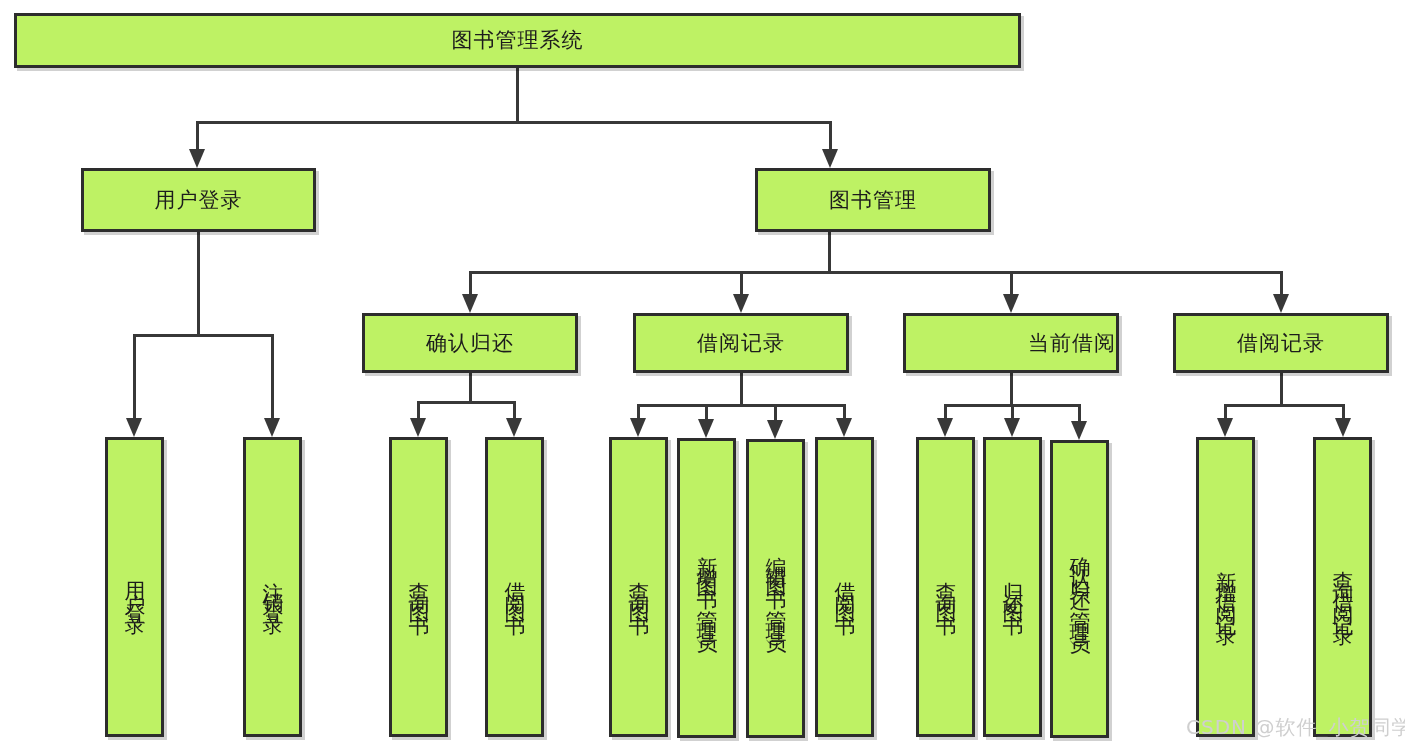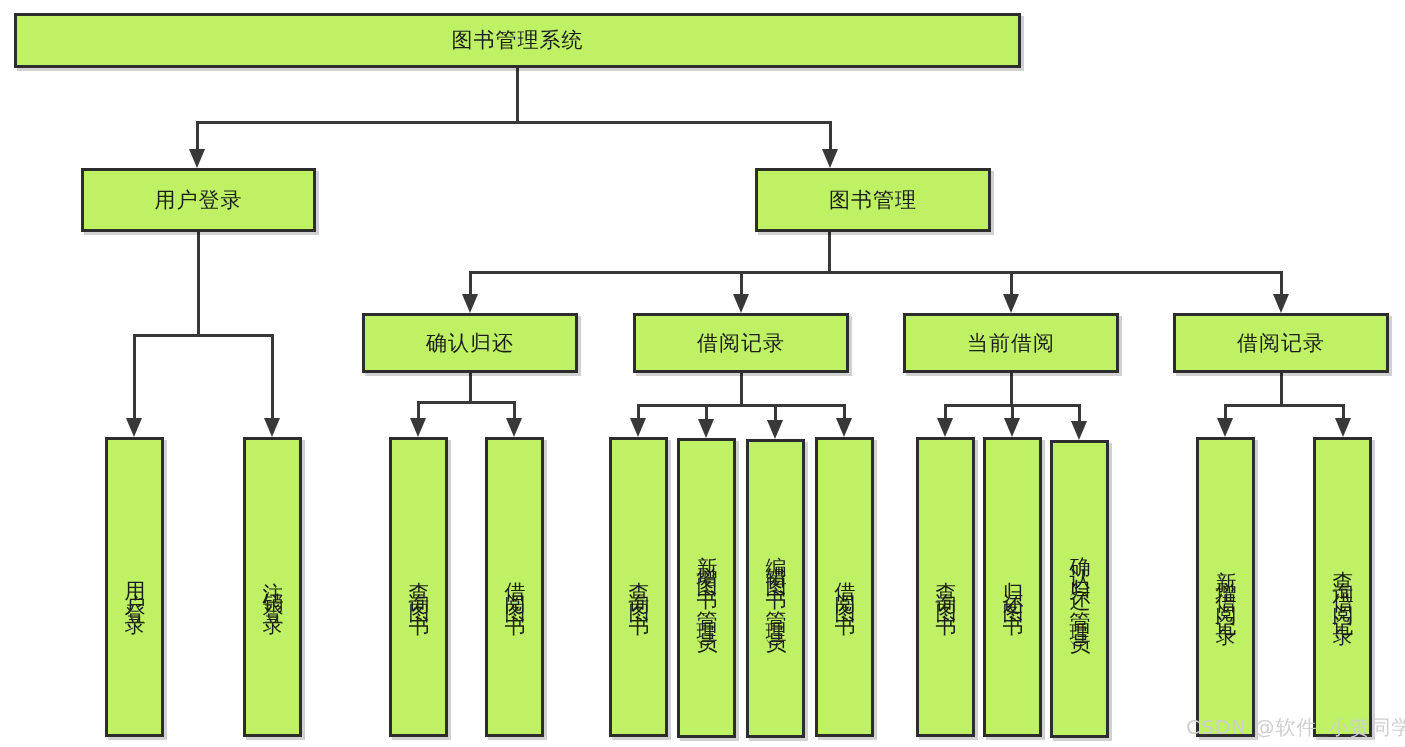--- a/index.html
+++ b/index.html
@@ -76,21 +76,21 @@
     </div>
     <div class="node" style="left: 711px; top: 168px; width: 236px; height: 64px; margin-left: 44px;">
       <span>图书管理</span>
     </div>
     <div class="node" style="left: 362px; top: 313px; width: 216px; height: 60px;">
       <span>确认归还</span>
     </div>
     <div class="node" style="left: 633px; top: 313px; width: 216px; height: 60px;">
       <span>借阅记录</span>
     </div>
-    <div class="node" style="left: 903px; top: 313px; width: 216px; height: 60px;">
+    <div class="node" style="left: 903px; top: 313px; width: 216px; height: 60px; justify-content: flex-end;">
       <span>当前借阅</span>
     </div>
     <div class="node" style="left: 1173px; top: 313px; width: 216px; height: 60px;">
       <span>借阅记录</span>
     </div>
     <div class="node vertical" style="left: 105px; top: 437px; width: 59px; height: 300px;">
       <span>用户登录</span>
     </div>
     <div class="node vertical" style="left: 243px; top: 437px; width: 59px; height: 300px;">
       <span>注销登录</span>

